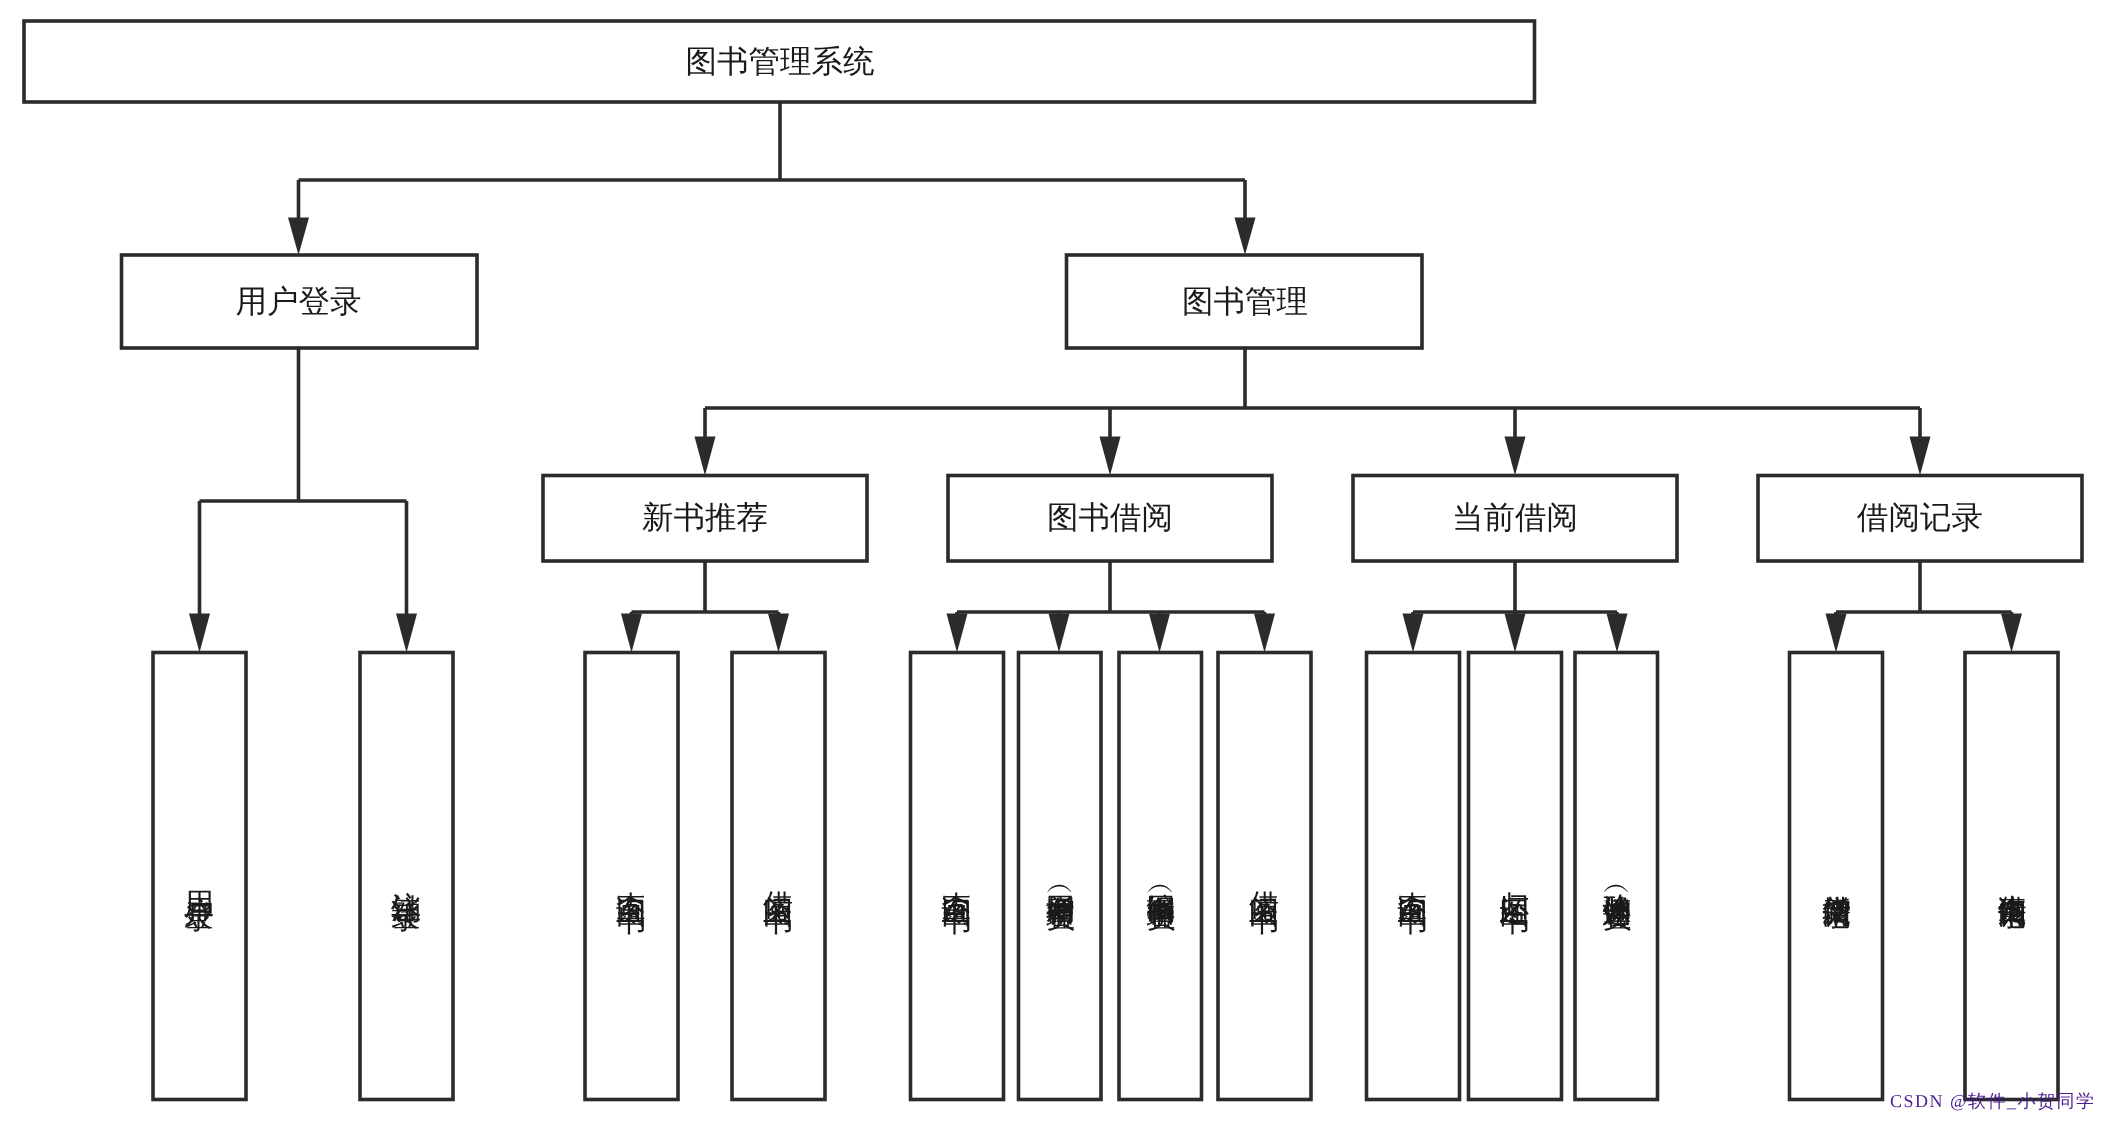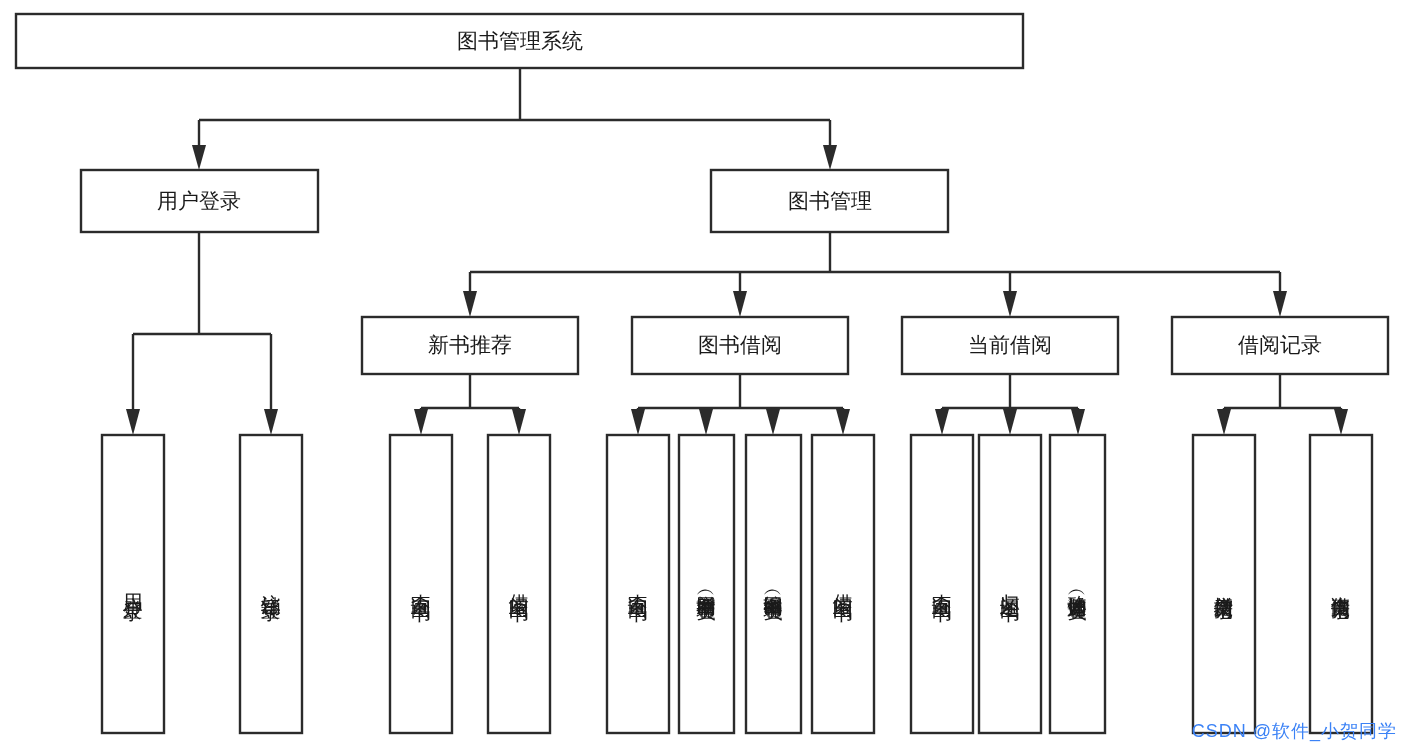--- a/index.html
+++ b/index.html
@@ -69,23 +69,23 @@
     text-align: center;
   }
   .leaf-label.narrow {
     font-size: 19px;
     letter-spacing: 1px;
   }
   .watermark {
     position: absolute;
     right: 8px;
     bottom: 4px;
-    font-family: Liberation Sans, sans-serif;
-    font-size: 18px;
-    color: #3b82f6;
+    font-family: Liberation Serif, serif;
+    font-size: 12px;
+    color: #4c1d95;
     letter-spacing: 1px;
     white-space: nowrap;
     user-select: none;
   }
 </style>
 </head>
 <body>
 
 <div id="diagram-root">
 

